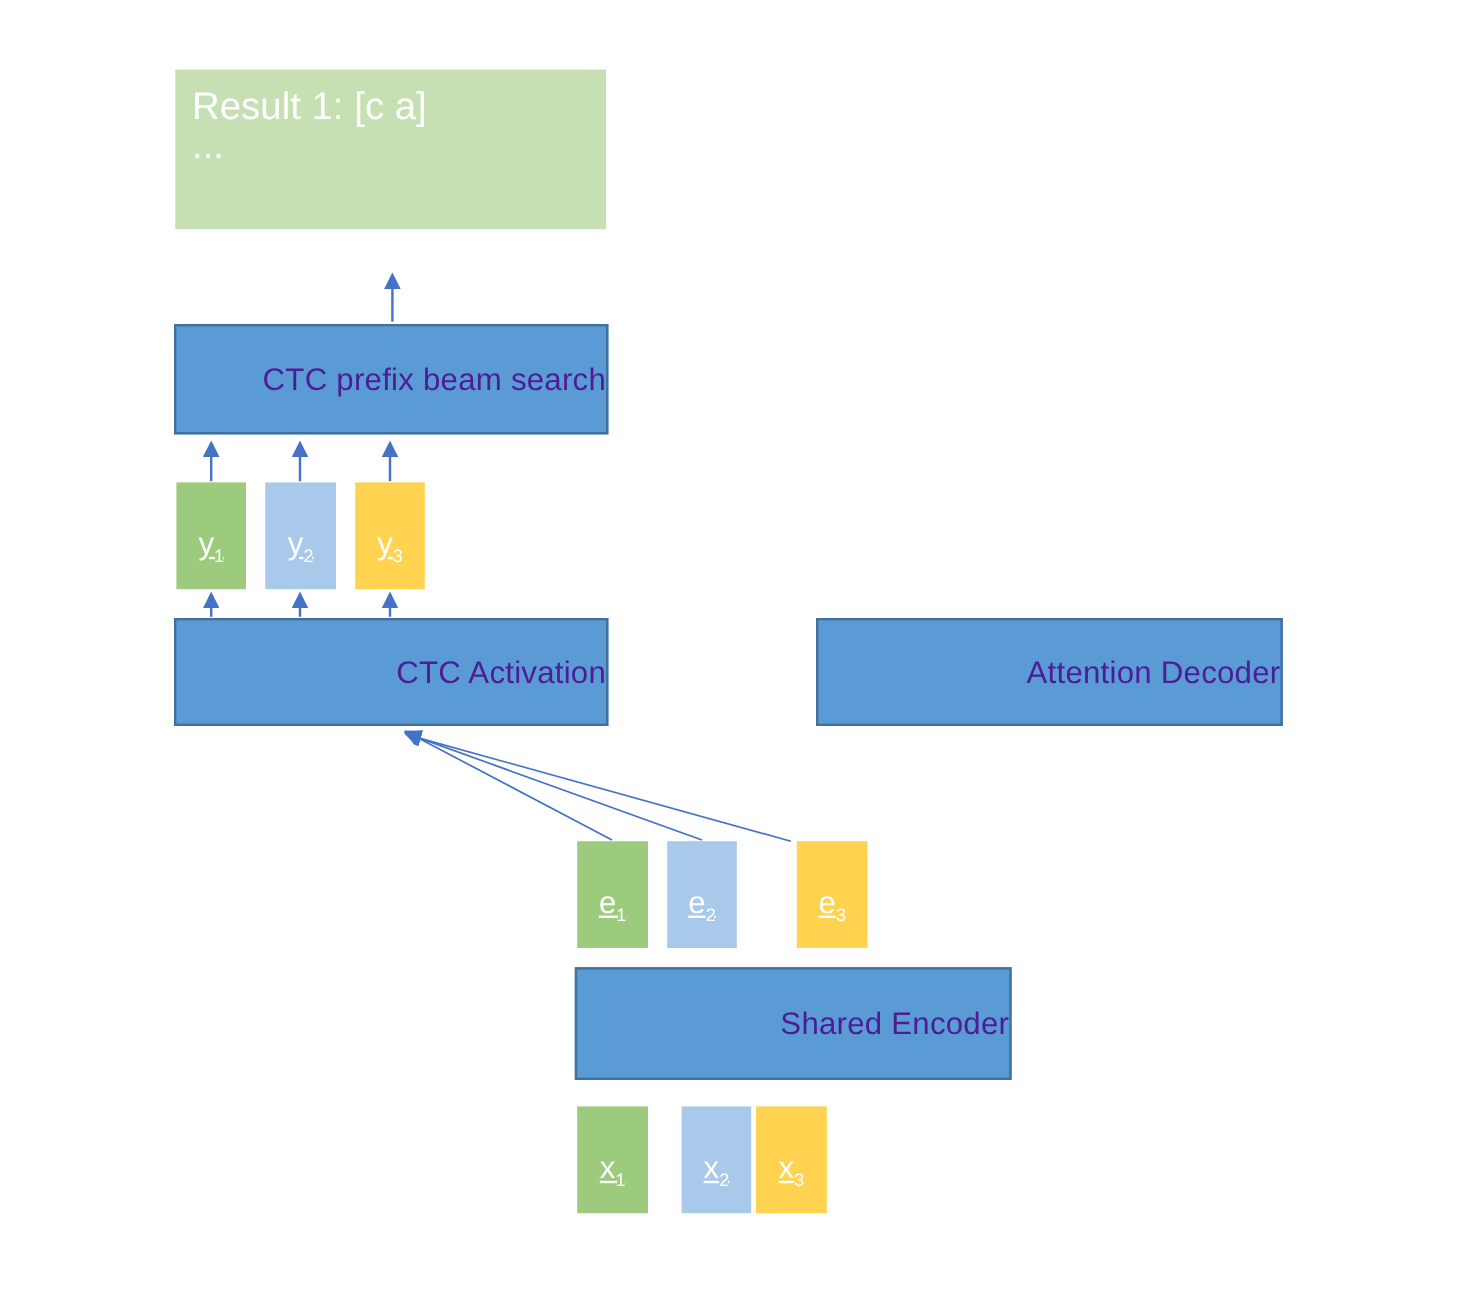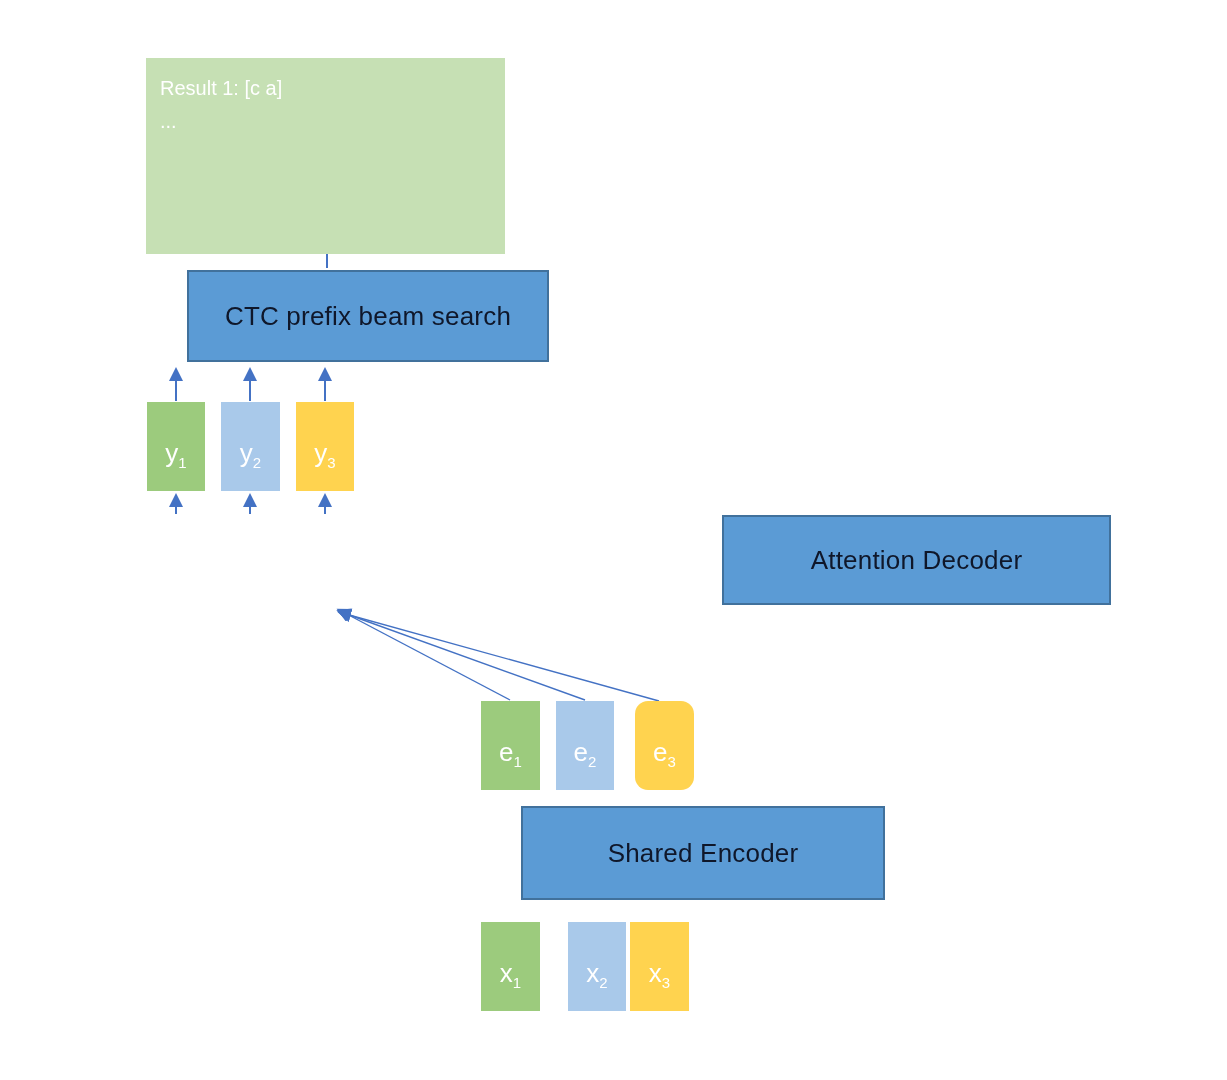--- a/index.html
+++ b/index.html
@@ -19,65 +19,65 @@
     position: absolute;
     left: 0; top: 0;
     width: 1227px; height: 1080px;
     pointer-events: none;
   }
   .block {
     position: absolute;
     background: #5b9bd5;
     border: 2px solid #41719c;
     box-sizing: border-box;
-    color: #0f172a;
+    color: #4c1d95;
     display: flex;
     align-items: center;
-    justify-content: center;
+    justify-content: flex-end;
     font-size: 26px;
     letter-spacing: 0.2px;
-    margin-left: 42px;
   }
   .results {
     position: absolute;
     left: 146px; top: 58px;
-    width: 359px; height: 196px;
+    width: 359px; height: 133px;
     background: #c6e0b4;
     box-sizing: border-box;
     color: #ffffff;
-    font-size: 20px;
+    font-size: 32px;
     line-height: 33px;
     padding: 14px 0 0 14px;
   }
   .token {
     position: absolute;
     width: 58px; height: 89px;
     color: #ffffff;
     display: flex;
     align-items: center;
     justify-content: center;
     font-size: 26px;
+    text-decoration: underline;
   }
   .token .tk { margin-top: 14px; }
   .token sub { font-size: 15px; line-height: 0; }
   .green  { background: #9ccb7d; }
   .blue   { background: #a9c9ea; }
   .yellow { background: #ffd34f; }
 
   #box-beam      { left: 145px; top: 270px; width: 362px; height: 92px; }
   #box-act       { left: 145px; top: 515px; width: 362px; height: 90px; }
   #box-attn      { left: 680px; top: 515px; width: 389px; height: 90px; }
   #box-enc       { left: 479px; top: 806px; width: 364px; height: 94px; }
 
   #tok-y1 { left: 147px; top: 402px; }
   #tok-y2 { left: 221px; top: 402px; width: 59px; text-align: right; }
   #tok-y3 { left: 296px; top: 402px; }
   #tok-e1 { left: 481px; top: 701px; width: 59px; }
   #tok-e2 { left: 556px; top: 701px; }
-  #tok-e3 { left: 635px; top: 701px; width: 59px; border-radius: 13px; }
+  #tok-e3 { left: 664px; top: 701px; width: 59px; }
   #tok-x1 { left: 481px; top: 922px; width: 59px; }
   #tok-x2 { left: 568px; top: 922px; }
   #tok-x3 { left: 630px; top: 922px; width: 59px; }
 </style>
 </head>
 <body>
 
 <div class="canvas">
 
   <svg class="connectors" viewBox="0 0 1227 1080" xmlns="http://www.w3.org/2000/svg">
@@ -104,20 +104,23 @@
 
   <div class="results">
     <div>Result 1: [c a]</div>
     <div>...</div>
   </div>
 
   <div class="block" id="box-beam">
     <span>CTC prefix beam search</span>
   </div>
 
+  <div class="block" id="box-act">
+    <span>CTC Activation</span>
+  </div>
 
   <div class="block" id="box-attn">
     <span>Attention Decoder</span>
   </div>
 
   <div class="block" id="box-enc">
     <span>Shared Encoder</span>
   </div>
 
   <div class="token green" id="tok-y1">

